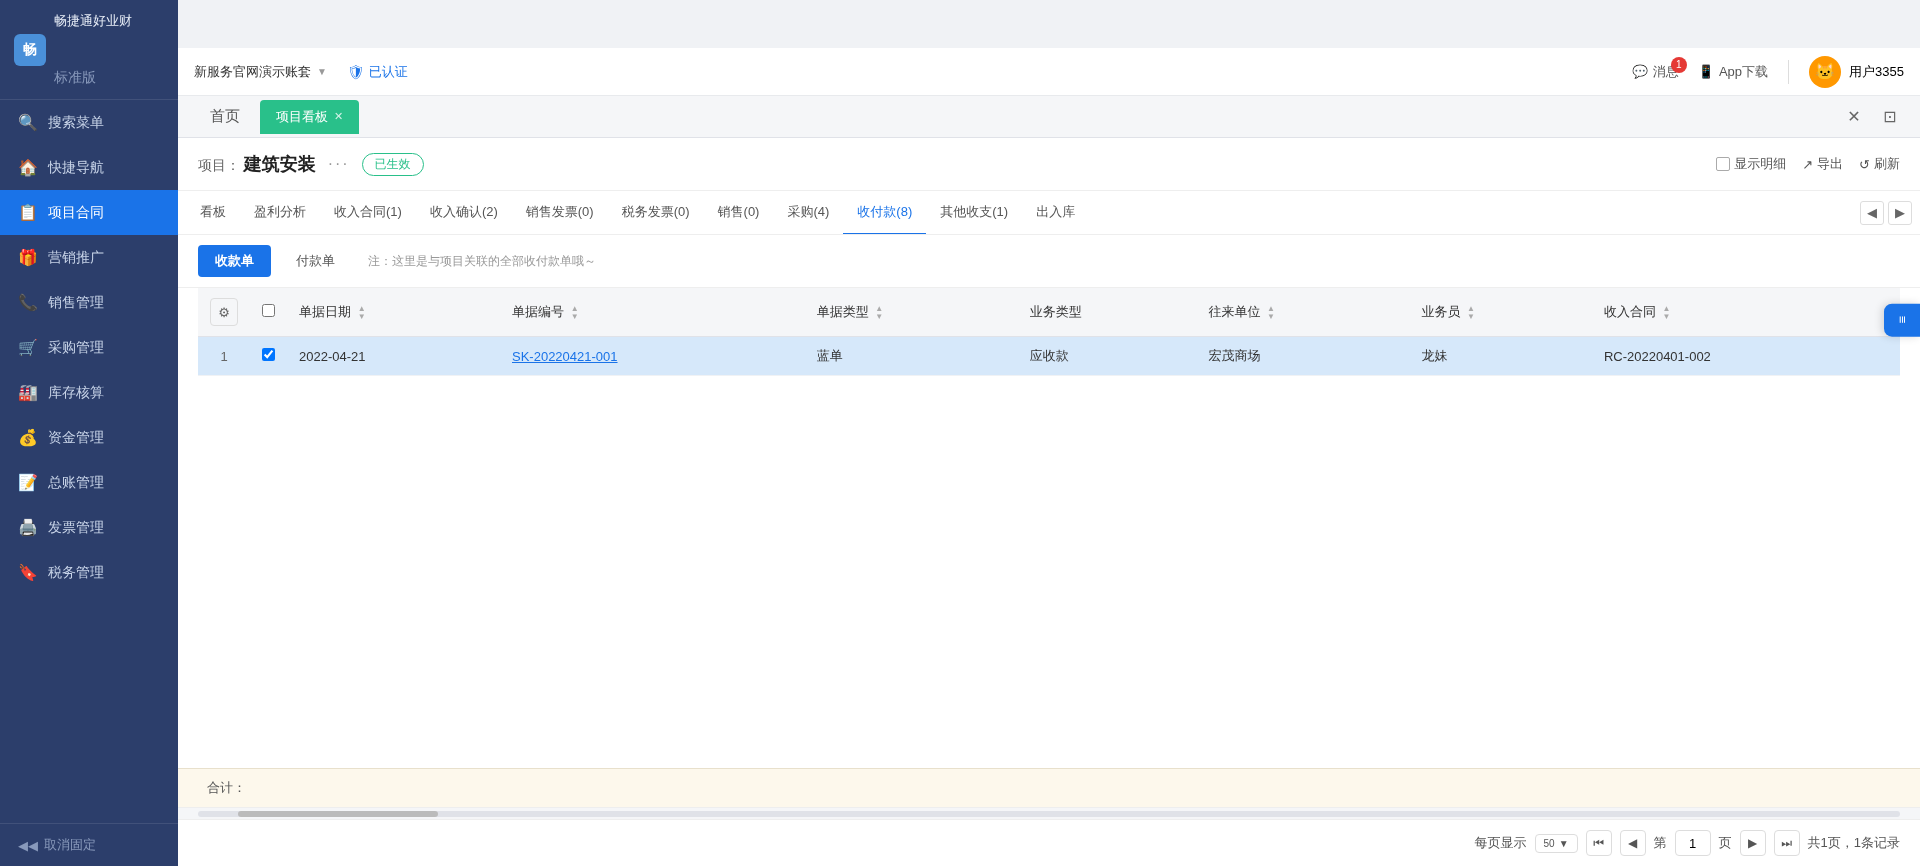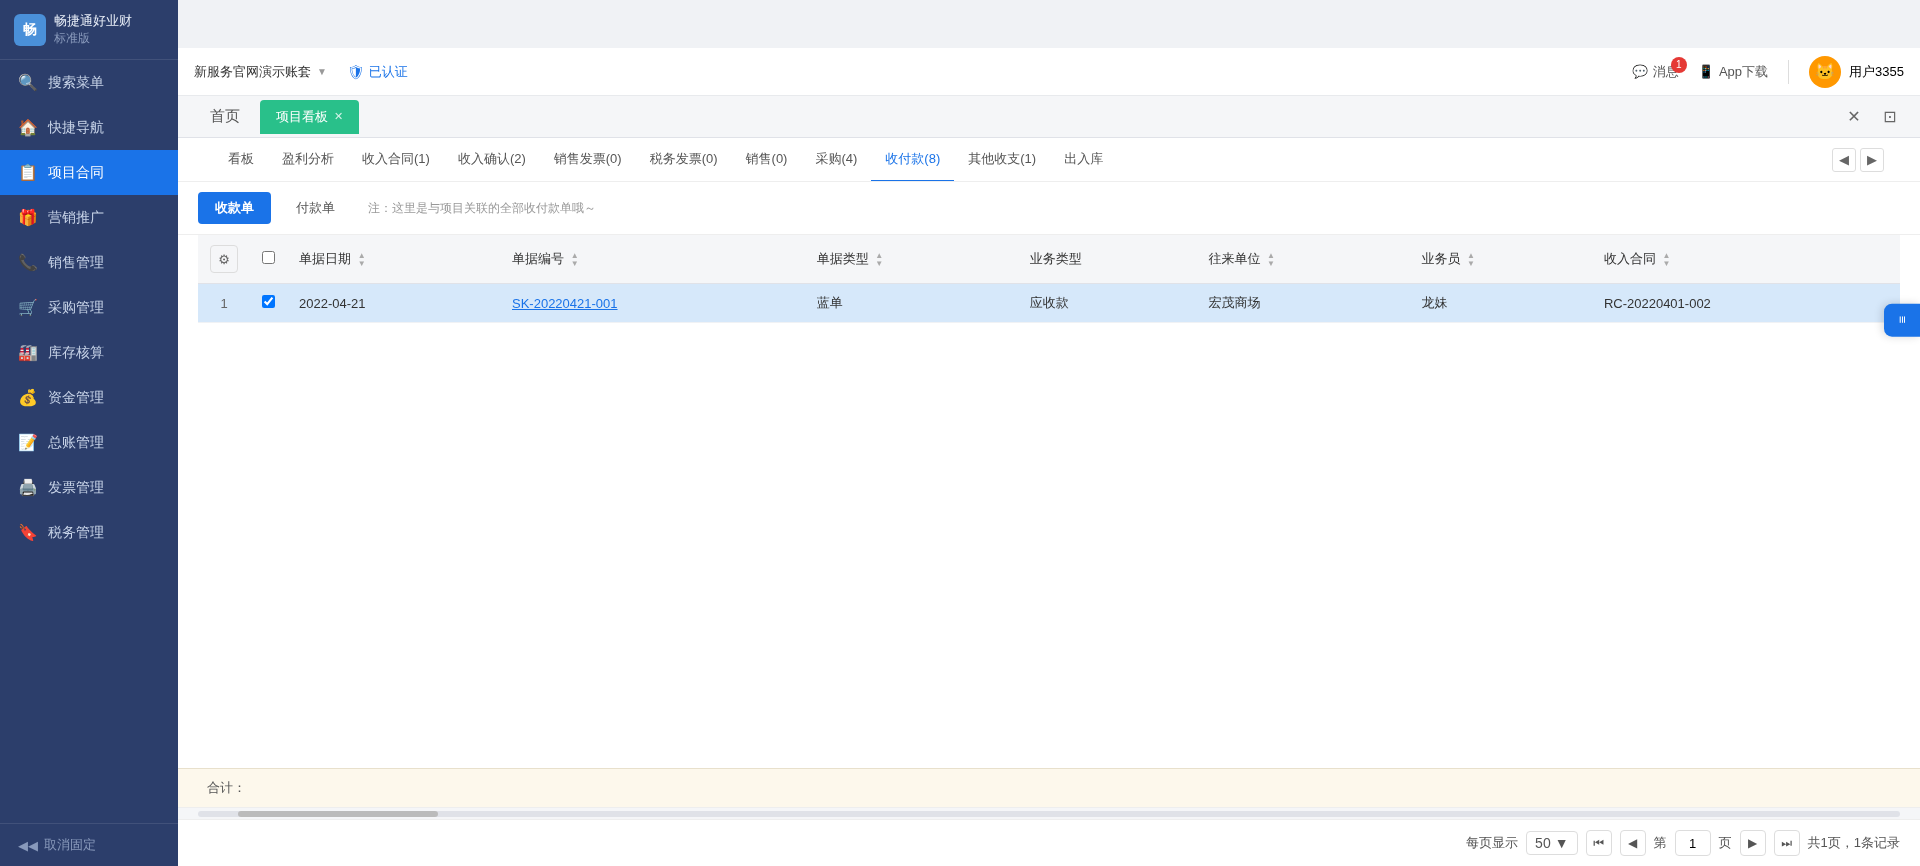--- a/index.html
+++ b/index.html
@@ -258,21 +258,21 @@
       height: 14px;
       border: 1px solid #aaa;
       border-radius: 2px;
       display: inline-block;
     }
 
     
     .sub-tabs {
       display: flex;
       align-items: center;
-      padding: 0 36px;
+      padding: 0 8px;
       border-bottom: 1px solid #eee;
       overflow-x: auto;
     }
     .sub-tab {
       padding: 12px 14px;
       cursor: pointer;
       font-size: 13px;
       color: #555;
       white-space: nowrap;
       border-bottom: 2px solid transparent;
@@ -426,21 +426,21 @@
       padding: 10px 20px;
       gap: 8px;
       font-size: 13px;
       color: #555;
       border-top: 1px solid #eee;
     }
     .page-size-select {
       border: 1px solid #ddd;
       border-radius: 4px;
       padding: 3px 8px;
-      font-size: 14px;
+      font-size: 10px;
       display: flex;
       align-items: center;
       gap: 4px;
       cursor: pointer;
     }
     .page-btn {
       width: 26px;
       height: 26px;
       border: 1px solid #ddd;
       border-radius: 4px;
@@ -481,21 +481,21 @@
     }
   </style>
 </head>
 <body>
 
 <div class="sidebar">
   <div class="sidebar-logo">
     <div class="sidebar-logo-icon">畅</div>
     <div>
       <div style="font-size:13px;color:#e8eef8;">畅捷通好业财</div>
-      <div style="font-size:12px;color:#8899bb;">标准版</div>
+      <div style="font-size:14px;color:#8899bb;margin-top:39px;">标准版</div>
     </div>
   </div>
   <div class="sidebar-scroll">
     <div class="sidebar-item">
       <span class="s-icon">🔍</span>
       <span>搜索菜单</span>
     </div>
     <div class="sidebar-item">
       <span class="s-icon">🏠</span>
       <span>快捷导航</span>
@@ -585,20 +585,42 @@
         <span>✕</span>
       </div>
       <div class="window-btn">
         <span>⊡</span>
       </div>
     </div>
   </div>
 
   <div class="page-content">
 
+    <div class="project-header">
+      <div>
+        <span class="project-title-prefix">项目：</span>
+        <span class="project-title">建筑安装</span>
+      </div>
+      <span class="project-more-btn">···</span>
+      <span class="project-status-badge">已生效</span>
+      <div class="project-header-right">
+        <div class="header-action">
+          <span class="checkbox-icon"></span>
+          <span>显示明细</span>
+        </div>
+        <div class="header-action">
+          <span>↗</span>
+          <span>导出</span>
+        </div>
+        <div class="header-action">
+          <span>↺</span>
+          <span>刷新</span>
+        </div>
+      </div>
+    </div>
 
     <div class="sub-tabs">
       <div class="sub-tab">
         <span>看板</span>
       </div>
       <div class="sub-tab">
         <span>盈利分析</span>
       </div>
       <div class="sub-tab">
         <span>收入合同(1)</span>

